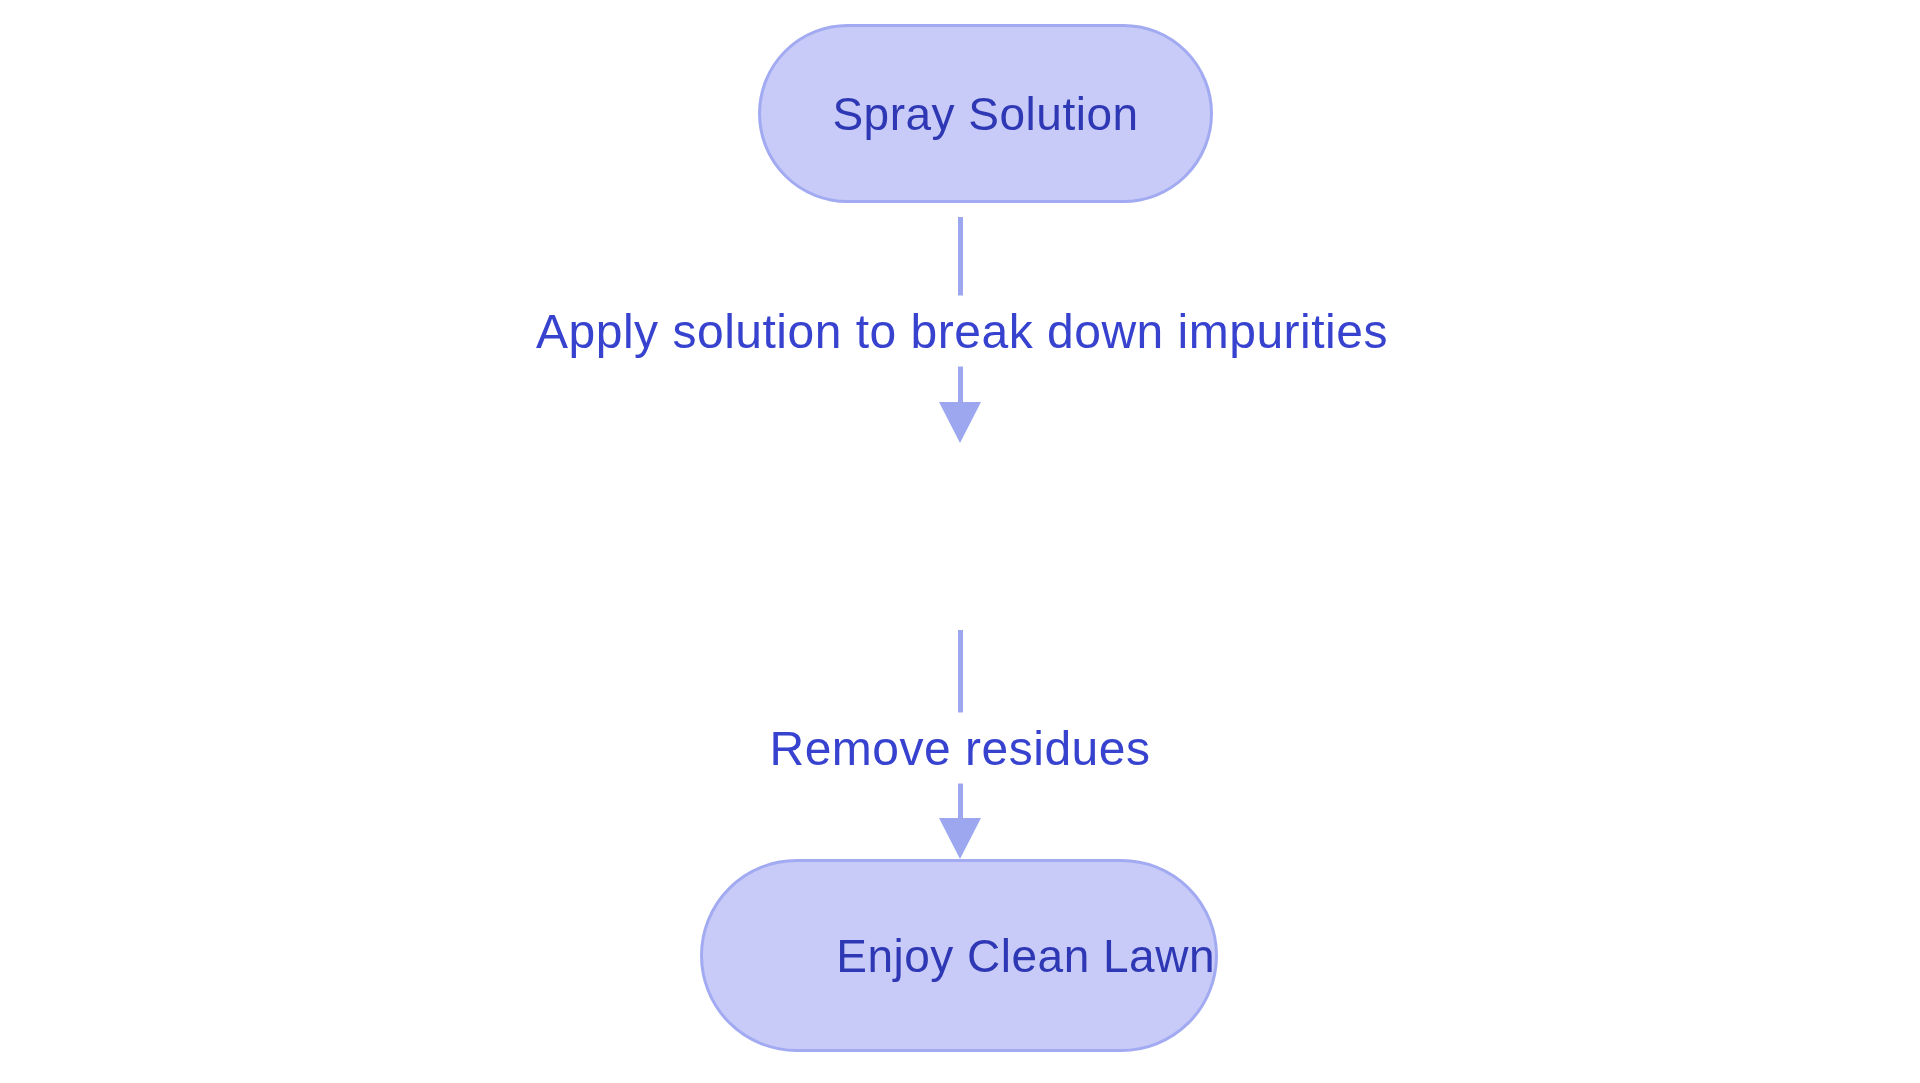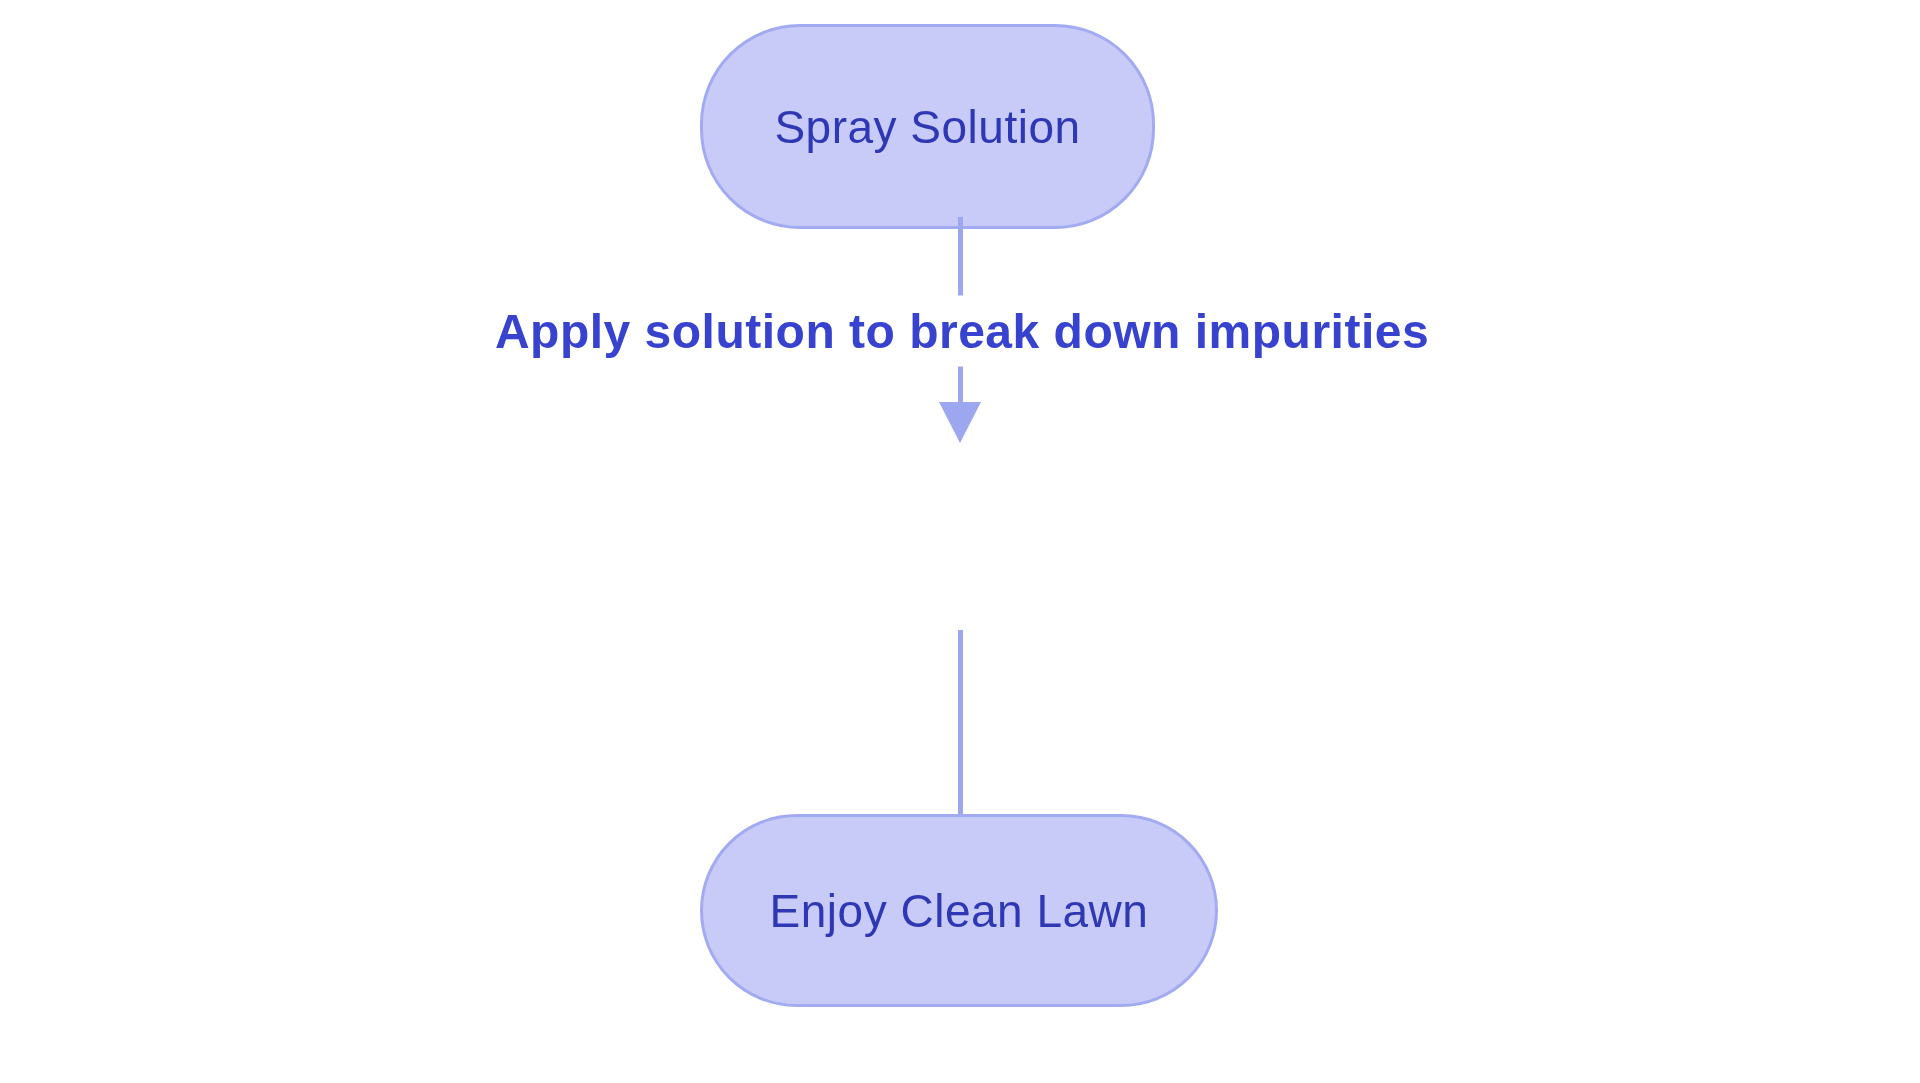--- a/index.html
+++ b/index.html
@@ -28,23 +28,23 @@
     align-items: center;
     justify-content: center;
     background: var(--node-fill);
     border: 3px solid var(--node-border);
     border-radius: 100px;
     color: var(--node-text);
     font-size: 46px;
     letter-spacing: 0.5px;
     white-space: nowrap;
   }
-  .node-1 { left: 700px; top: 24px;  width: 455px; height: 205px; }
+  .node-1 { left: 758px; top: 24px;  width: 455px; height: 179px; }
   .node-2 { left: 735px; top: 443px; width: 450px; height: 187px; }
-  .node-3 { left: 700px; top: 814px; width: 518px; height: 193px; }
+  .node-3 { left: 700px; top: 859px; width: 518px; height: 193px; justify-content: flex-end; }
 
   .edge-line {
     position: absolute;
     width: 5px;
     background: var(--edge-line);
   }
   .edge-line-1 { left: 958px; top: 217px; height: 185px; }
   .edge-line-2 { left: 958px; top: 630px; height: 188px; }
 
   .arrowhead {
@@ -61,39 +61,42 @@
   .edge-label {
     position: absolute;
     transform: translate(-50%, -50%);
     background: var(--background);
     padding: 8px 18px;
     color: var(--edge-text);
     font-size: 48px;
     letter-spacing: 0.5px;
     white-space: nowrap;
   }
-  .edge-label-1 { left: 962px; top: 331px; font-weight: bold; }
+  .edge-label-1 { left: 962px; top: 331px; }
   .edge-label-2 { left: 960px; top: 748px; }
 </style>
 </head>
 <body>
 
 <div class="canvas">
 
   <div class="flow-node node-1">
     <span>Spray Solution</span>
   </div>
 
   <div class="edge-line edge-line-1"></div>
   <div class="arrowhead arrowhead-1"></div>
   <div class="edge-label edge-label-1">
     <span>Apply solution to break down impurities</span>
   </div>
 
 
   <div class="edge-line edge-line-2"></div>
   <div class="arrowhead arrowhead-2"></div>
+  <div class="edge-label edge-label-2">
+    <span>Remove residues</span>
+  </div>
 
   <div class="flow-node node-3">
     <span>Enjoy Clean Lawn</span>
   </div>
 
 </div>
 
 </body></html>

